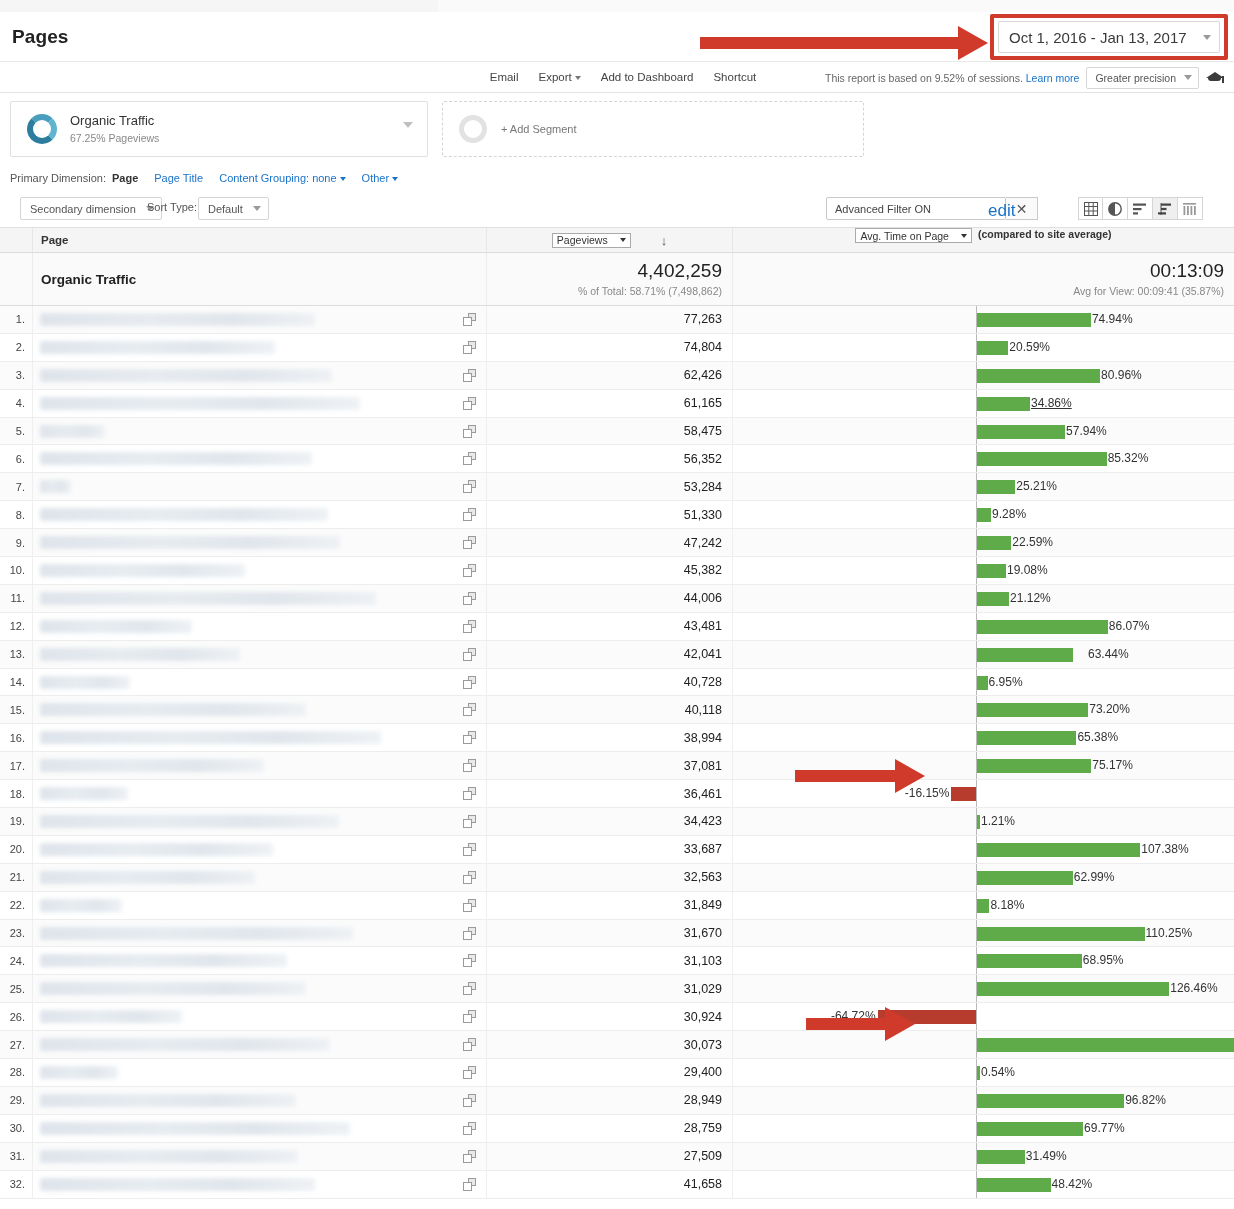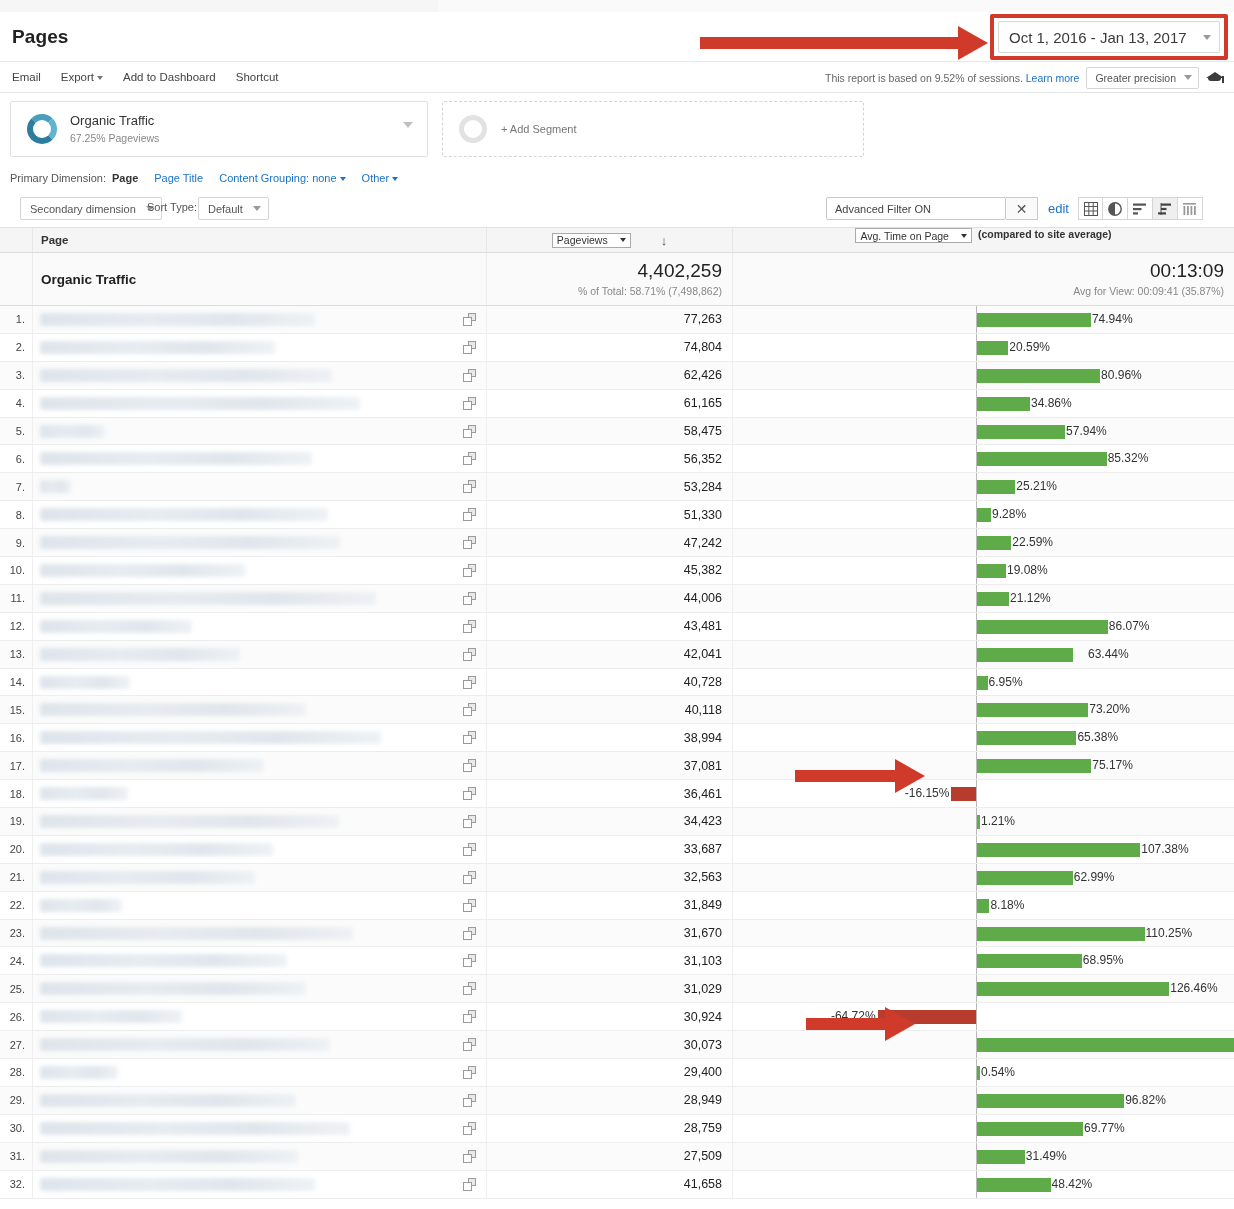--- a/index.html
+++ b/index.html
@@ -39,21 +39,21 @@
   .caret-dn { width:0;height:0;border-left:4px solid transparent;border-right:4px solid transparent;border-top:5px solid #9a9a9a; }
   .dr-highlight {
     position:absolute; right:6px; top:2px; width:238px; height:46px;
     border:4px solid #cf3a2b; border-radius:2px; pointer-events:none;
   }
 
   
   .actionbar {
     position:absolute; left:0; top:62px; width:1234px; height:31px;
     background:#fff; border-bottom:1px solid #e3e3e3;
-    display:flex; align-items:center;
+    display:flex; align-items:center;justify-content:center;
   }
   .act-link { font-size:11.5px; color:#444; margin-left:12px; cursor:pointer; white-space:nowrap; }
   .act-link:first-child { margin-left:12px; }
   .act-link.sp { margin-left:20px; }
   .act-caret { display:inline-block; width:0;height:0;border-left:3.5px solid transparent;border-right:3.5px solid transparent;border-top:4px solid #777; margin-left:3px; vertical-align:middle; }
   .actionbar .right {
     position:absolute; right:10px; top:0; height:31px; display:flex; align-items:center; gap:7px;
   }
   .report-note { font-size:10.5px; color:#666; }
   .report-note a { color:#1a73c8; text-decoration:none; }
@@ -112,21 +112,21 @@
     position:absolute; left:826px; top:7px; width:180px; height:23px;
     border:1px solid #c9c9c9; background:#fff; border-radius:2px;
     display:flex; align-items:center; padding-left:8px; font-size:11px; color:#444;
   }
   .filter-clear {
     position:absolute; left:1006px; top:7px; width:32px; height:23px;
     border:1px solid #c9c9c9; border-left:none; background:#fafafa;
     display:flex; align-items:center; justify-content:center;
     font-size:14px; color:#555; cursor:pointer;
   }
-  .edit-link { position:absolute; left:1048px; top:11px; font-size:13px; color:#1a73c8; cursor:pointer; }
+  .edit-link { position:absolute; left:988px; top:11px; font-size:17px; color:#1a73c8; cursor:pointer; }
   .viewicons { position:absolute; left:1078px; top:7px; display:flex; }
   .vicon {
     width:25px; height:23px; border:1px solid #d5d5d5; border-left:none; background:#fff;
     display:flex; align-items:center; justify-content:center; cursor:pointer;
   }
   .vicon:first-child { border-left:1px solid #d5d5d5; }
   .vicon.active { background:#efefef; }
 
   
   .tbl { position:absolute; left:0; top:227px; width:1234px; }
@@ -410,21 +410,21 @@
             <div class="blurbar" style="width: 320px;"></div>
             <div class="openicon">
               <i class="sq2"></i>
               <i class="sq1"></i>
             </div>
           </div>
           <div class="c-pv">61,165</div>
           <div class="c-cmp">
             <div class="zeroline"></div>
             <div class="bar pos" style="left: 244px; width: 52.9872px;"></div>
-            <div class="barlabel" style="left: 297.987px;">34.86%</div>
+            <div class="barlabel" style="left: 297.987px; text-decoration: underline;">34.86%</div>
           </div>
         </div>
         <div class="trow">
           <div class="c-num">5.</div>
           <div class="c-page">
             <div class="blurbar" style="width: 65px;"></div>
             <div class="openicon">
               <i class="sq2"></i>
               <i class="sq1"></i>
             </div>

